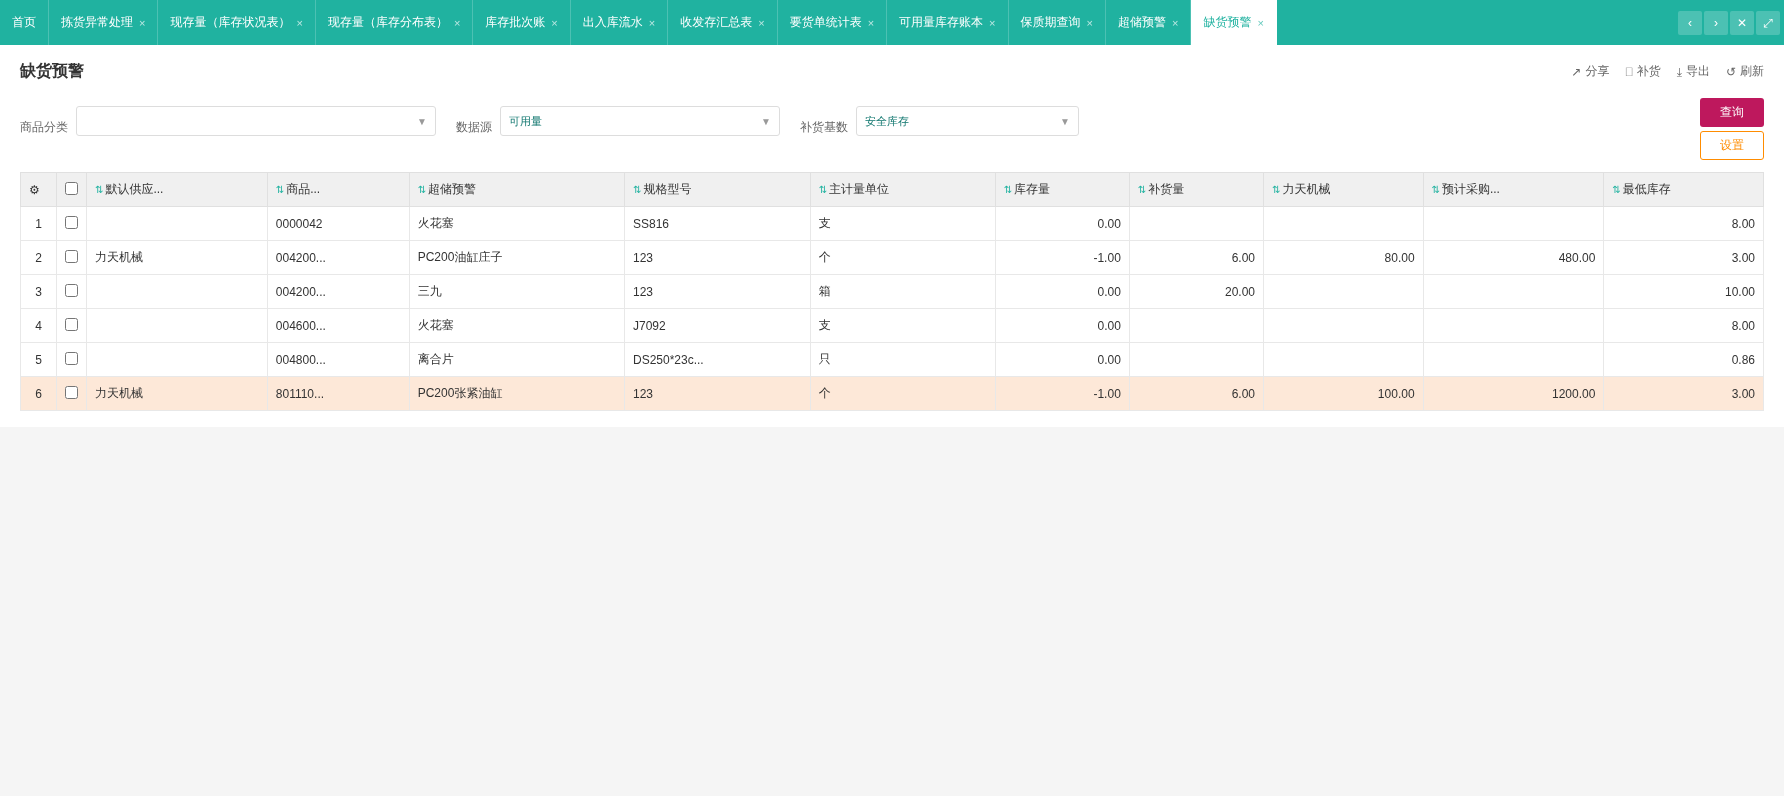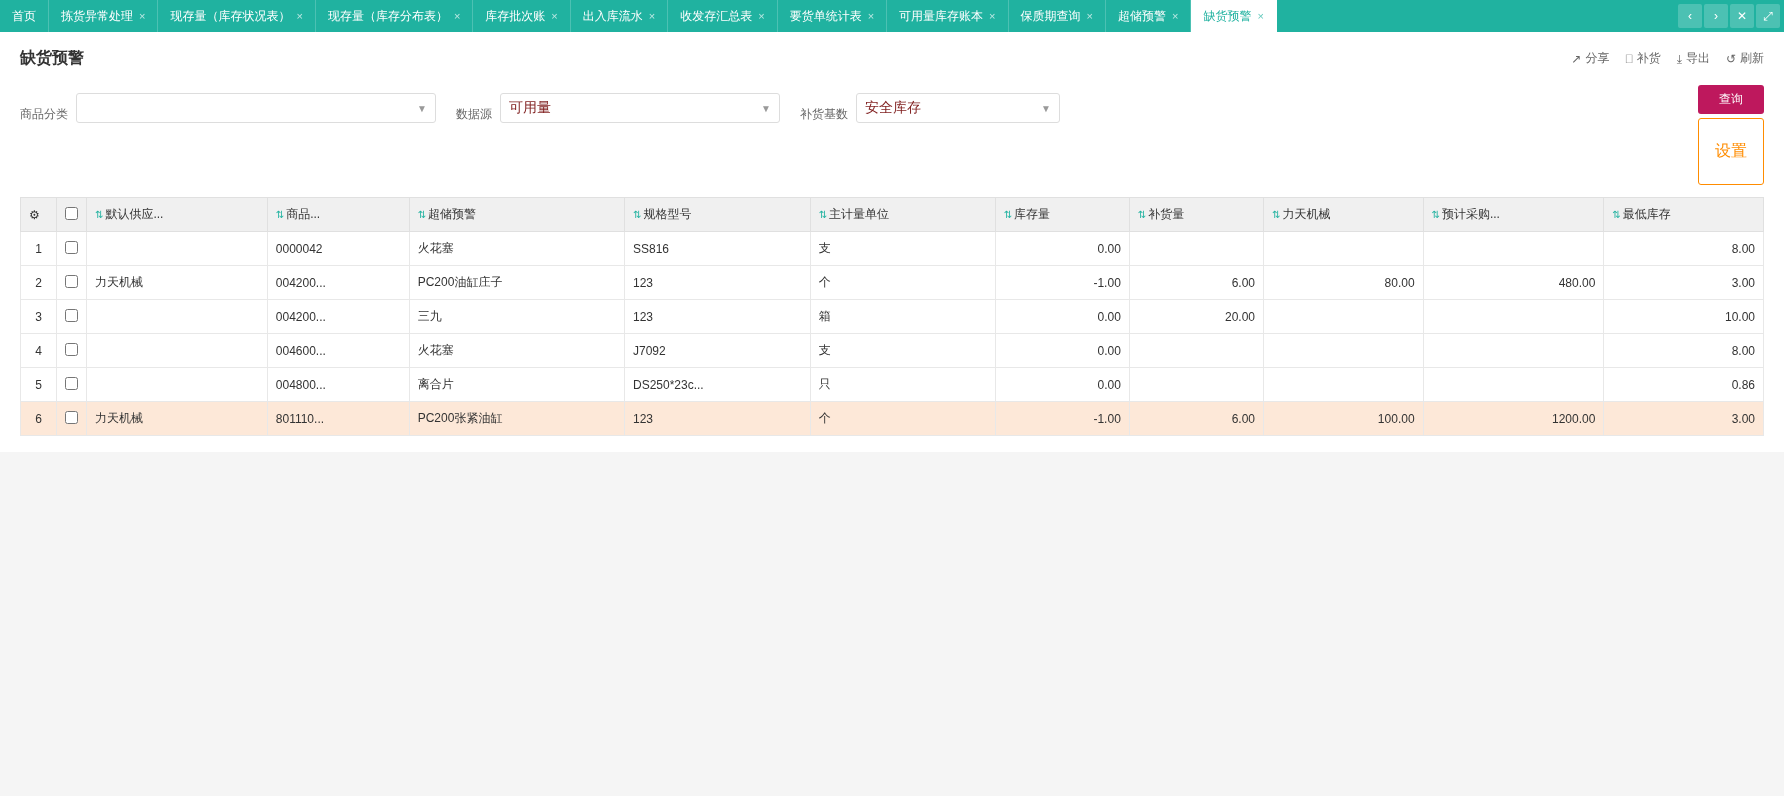--- a/index.html
+++ b/index.html
@@ -3,21 +3,21 @@
   <meta charset="utf-8">
   <style>
     * { box-sizing: border-box; margin: 0; padding: 0; }
     body { font-family: 'Microsoft YaHei', Arial, sans-serif; font-size: 12px; background: #f5f5f5; color: #333; }
 
     
     .tab-bar {
       display: flex;
       align-items: center;
       background: #20b2a0;
-      height: 32px;
+      height: 45px;
       overflow: hidden;
     }
     .tab-item {
       display: flex;
       align-items: center;
       padding: 0 12px;
       height: 100%;
       color: #fff;
       font-size: 12px;
       cursor: pointer;
@@ -122,47 +122,47 @@
       align-items: center;
       justify-content: space-between;
       cursor: pointer;
       background: #fff;
     }
     .filter-select .arrow {
       color: #999;
       font-size: 10px;
     }
     .filter-value {
-      color: #7f1d1d;
-      font-size: 14px;
+      color: #0f766e;
+      font-size: 11px;
     }
     .filter-select-wide {
       width: 280px;
     }
     .filter-select-med {
-      width: 204px;
+      width: 223px;
     }
 
     .btn-query {
       background: #be185d;
       color: #fff;
       border: none;
       padding: 6px 20px;
       border-radius: 3px;
       cursor: pointer;
       font-size: 12px;
     }
     .btn-settings {
       background: #fff;
       color: #ff8c00;
       border: 1px solid #ff8c00;
-      padding: 22px 16px;
+      padding: 5px 16px;
       border-radius: 3px;
       cursor: pointer;
-      font-size: 16px;
+      font-size: 12px;
     }
 
     .action-btns {
       display: flex;
       flex-direction: column;
       gap: 4px;
       margin-left: auto;
     }
 
     

